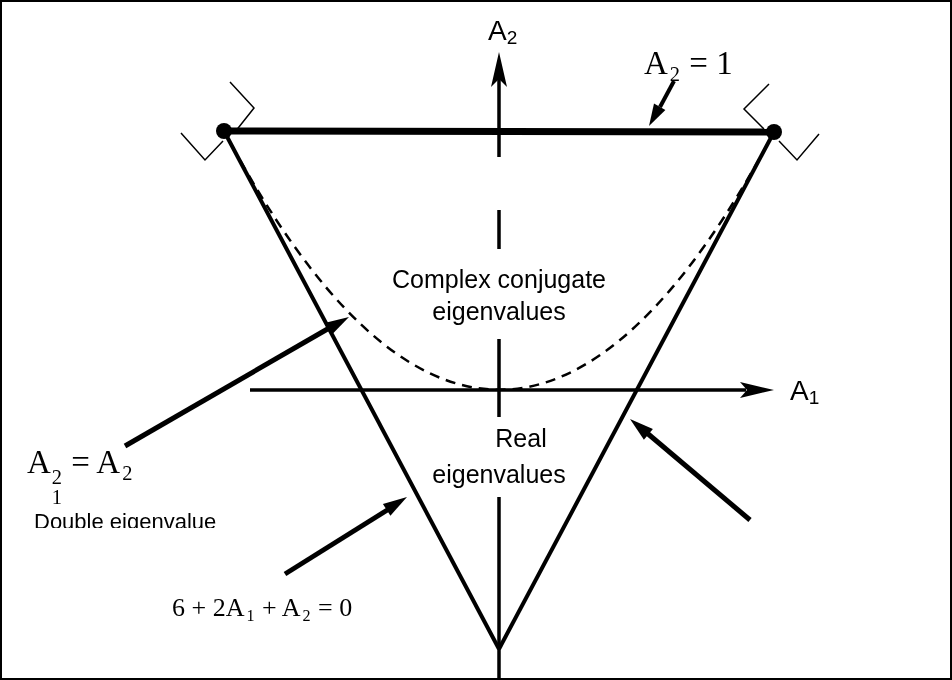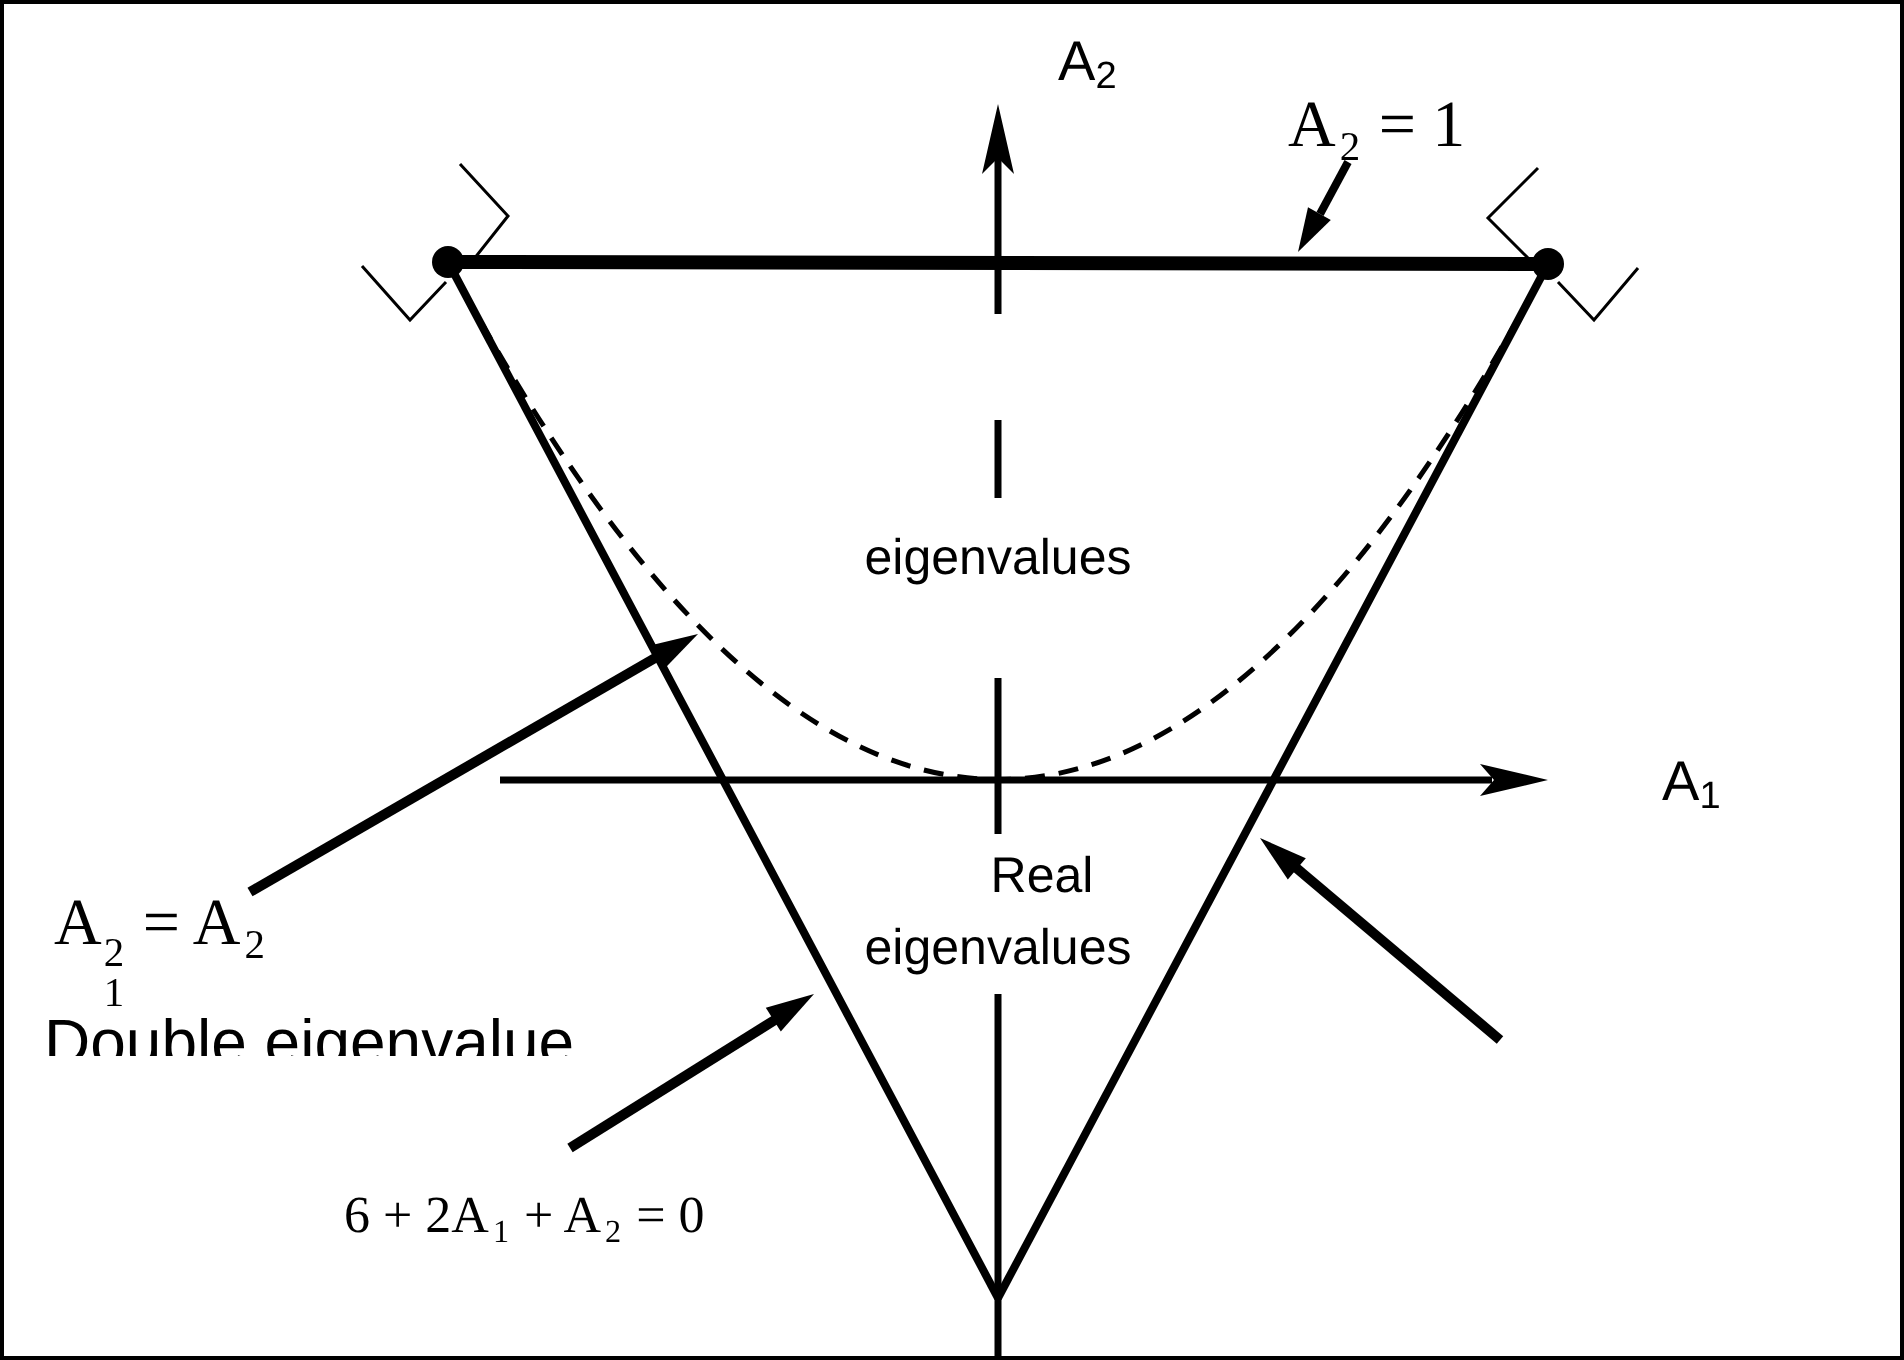--- a/index.html
+++ b/index.html
@@ -15,21 +15,21 @@
   .layer{position:absolute;left:0;top:0;}
   .lbl{position:absolute;white-space:nowrap;line-height:1.15;}
   .sans{font-family:"Liberation Sans",sans-serif;}
   .serif{font-family:"Liberation Serif",serif;}
   .cx{transform:translateX(-50%);text-align:center;}
   .sbx{font-size:0.68em;vertical-align:-0.22em;}            
   .sb{font-size:0.62em;vertical-align:-0.32em;margin-left:2px;margin-right:1px;} 
   .ss{display:inline-flex;flex-direction:column;align-items:flex-start;
       vertical-align:-0.55em;font-size:0.62em;line-height:0.95;margin-left:1px;margin-right:1px;}
   .clip{overflow:hidden;}
-  .axis-label{font-size:28px;margin-left:41px;}
+  .axis-label{font-size:28px;}
   .region{font-size:25px;}
   .eq{font-size:26px;}
   .eq-lg{font-size:33px;font-family:Liberation Serif, serif;}
   .stab{letter-spacing:0.5px;}
 </style>
 </head>
 <body>
 
 <div class="frame">
 
@@ -67,32 +67,33 @@
     <line x1="748" y1="518" x2="645" y2="431" stroke="#000" stroke-width="5"></line>
     <polygon points="628,417 650.9,427.1 641.9,437.8" fill="#000"></polygon>
   </svg>
 
   <div class="lbl sans axis-label" style="left:486px;top:13px;"><span>A</span><span class="sbx">2</span></div>
 
   <div class="lbl sans axis-label" style="left:788px;top:373px;"><span>A</span><span class="sbx">1</span></div>
 
 
   <div class="lbl sans region cx" style="left:497px;top:261px;line-height:32px;">
+    <div>Complex conjugate</div>
     <div>eigenvalues</div>
   </div>
 
   <div class="lbl sans region cx" style="left:519px;top:422px;">Real</div>
 
   <div class="lbl sans region cx clip" style="left:497px;top:457px;height:30px;line-height:30px;">eigenvalues</div>
 
   <div class="lbl serif eq-lg" style="left:642px;top:43px;"><span>A</span><span class="sb">2</span><span> = 1</span></div>
 
   <div class="lbl serif eq-lg" style="left:25px;top:442px;"><span>A</span><span class="ss">
         <span>2</span>
         <span>1</span>
       </span><span> = A</span><span class="sb">2</span></div>
 
-  <div class="lbl sans clip" style="left:20px;top:507px;height:19px;font-size:32px;line-height:25px;">Double eigenvalue</div>
+  <div class="lbl sans clip" style="left:32px;top:507px;height:19px;font-size:22px;line-height:25px;">Double eigenvalue</div>
 
   <div class="lbl serif eq" style="left:170px;top:591px;"><span>6 + 2A</span><span class="sb">1</span><span> + A</span><span class="sb">2</span><span> = 0</span></div>
 
 
 </div>
 
 </body></html>

